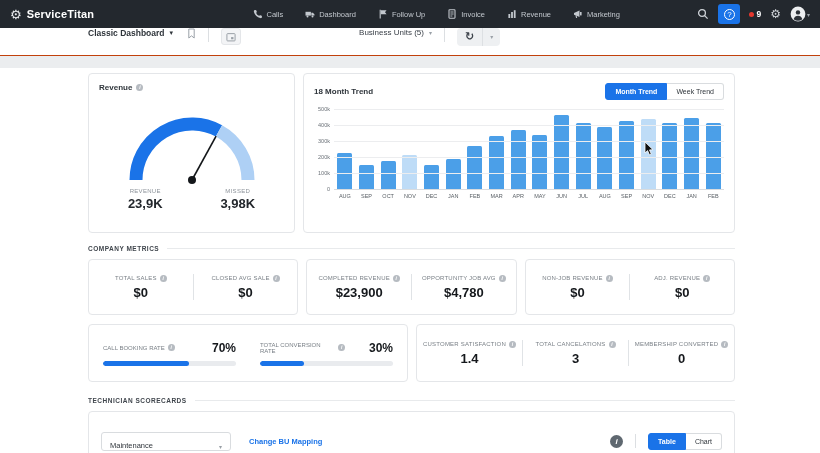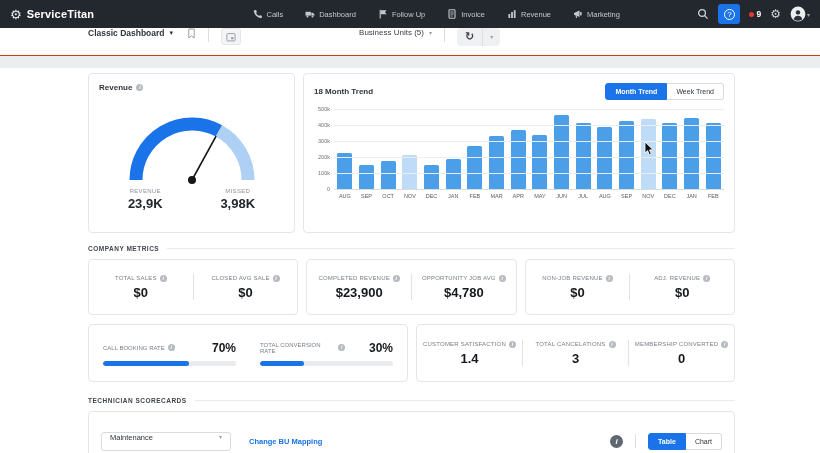--- a/index.html
+++ b/index.html
@@ -106,21 +106,21 @@
   .rate-top { display:flex; align-items:center; }
   .rate-label { font-size:6px; color:#7a8087; display:flex; align-items:center; gap:3px; flex:1; }
   .rate-value { font-size:12px; font-weight:bold; color:#15181c;margin-left:24px; }
   .progress-track { margin-top:6px; height:5px; border-radius:3px; background:#e9ebee; overflow:hidden; }
   .progress-fill { height:100%; border-radius:3px; background:#1a73e8; }
   .stats-card { flex:1; height:58px; display:flex; align-items:center; }
 
   
   .scorecard { margin-top:7px; height:60px; padding:10px 12px; display:flex; align-items:center; }
   .bu-select { width:130px; height:19px; border:1px solid #d9dcdf; border-radius:3px;
-    display:flex; align-items:flex-start; justify-content:space-between; padding:0 8px;
+    display:flex; align-items:flex-end; justify-content:space-between; padding:0 8px;
     font-size:7.5px; color:#2f353b; cursor:pointer; }
   .map-link { margin-left:18px; font-size:7.5px; font-weight:bold; color:#1a73e8; cursor:pointer; }
   .sc-right { margin-left:auto; display:flex; align-items:center; }
   .info-dark { width:13px; height:13px; border-radius:50%; background:#5f6870; color:#fff;
     font-size:8px; line-height:13px; text-align:center; font-style:italic; font-weight:bold; }
 
   
   .cursor { position:absolute; left:644px; top:141px; z-index:50; pointer-events:none; }
 </style>
 </head>

